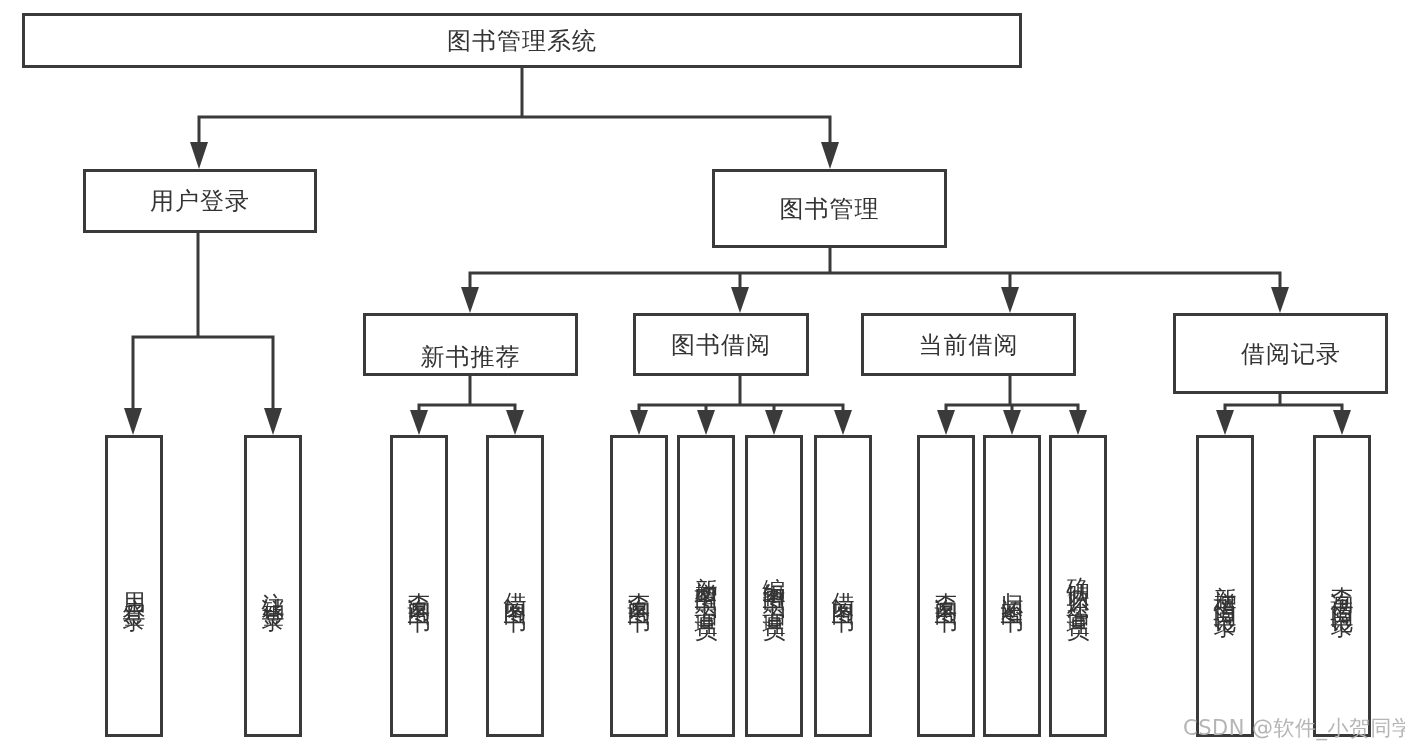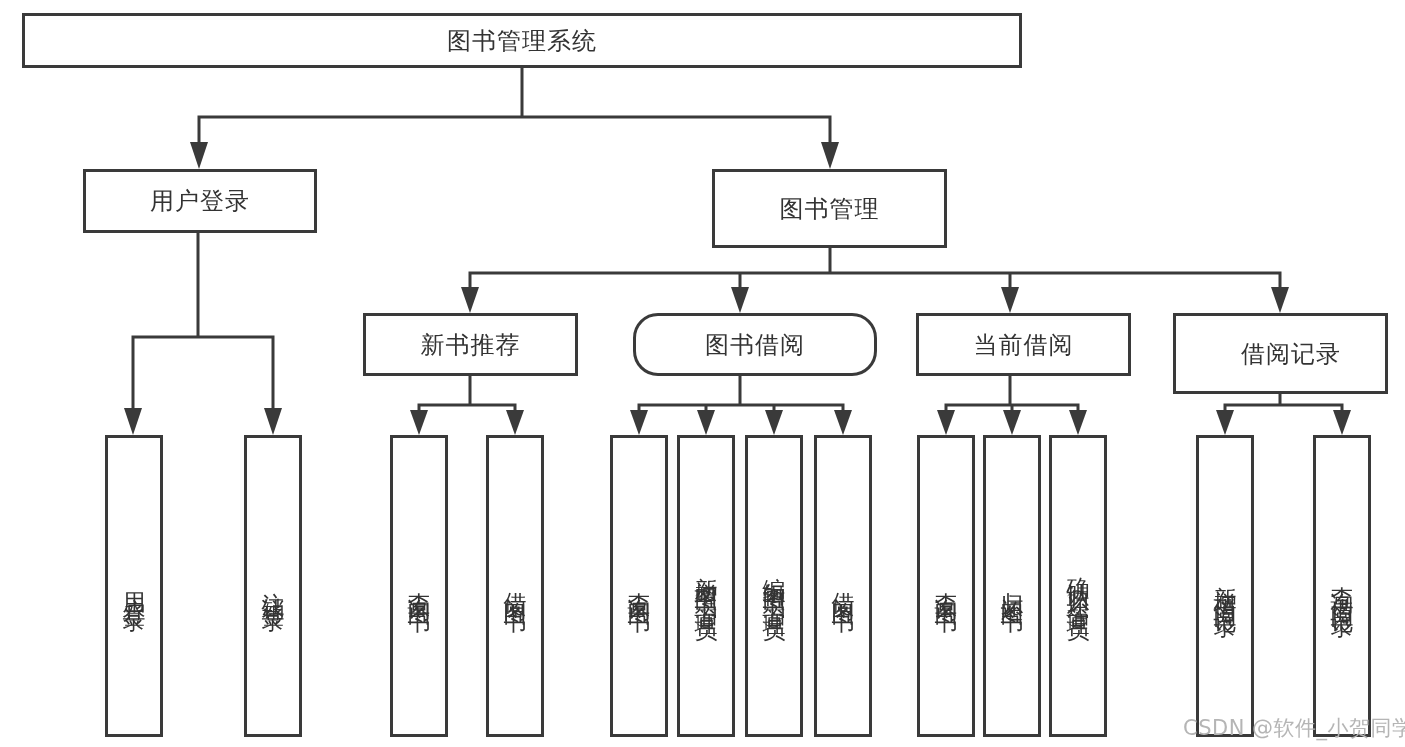--- a/index.html
+++ b/index.html
@@ -53,23 +53,23 @@
     writing-mode: vertical-rl;
     text-orientation: mixed;
     letter-spacing: 6px;
     line-height: 1;
     white-space: nowrap;
   }
   
   .n-root       { left: 22px;   top: 13px;  width: 1000px; height: 55px; text-align: right; }
   .n-userlogin  { left: 83px;   top: 169px; width: 234px;  height: 64px; }
   .n-bookmgmt   { left: 712px;  top: 169px; width: 235px;  height: 79px; }
-  .n-recommend  { left: 363px;  top: 313px; width: 215px;  height: 63px; }
-  .n-borrow     { left: 633px;  top: 313px; width: 244px;  height: 63px; border-radius: 25px; }
-  .n-current    { left: 916px;  top: 313px; width: 215px;  height: 63px; }
+  .n-recommend  { left: 363px;  top: 313px; width: 215px;  height: 63px; align-items: flex-end; }
+  .n-borrow     { left: 633px;  top: 313px; width: 176px;  height: 63px; }
+  .n-current    { left: 861px;  top: 313px; width: 215px;  height: 63px; }
   .n-record     { left: 1173px; top: 313px; width: 215px;  height: 81px; padding-left: 21px; }
 
   .l-userlogin   { left: 105px;  }
   .l-logout      { left: 244px;  }
   .l-rec-query   { left: 390px;  }
   .l-rec-borrow  { left: 486px;  }
   .l-bor-query   { left: 610px;  }
   .l-bor-add     { left: 677px;  }
   .l-bor-edit    { left: 745px;  }
   .l-bor-borrow  { left: 814px;  }

